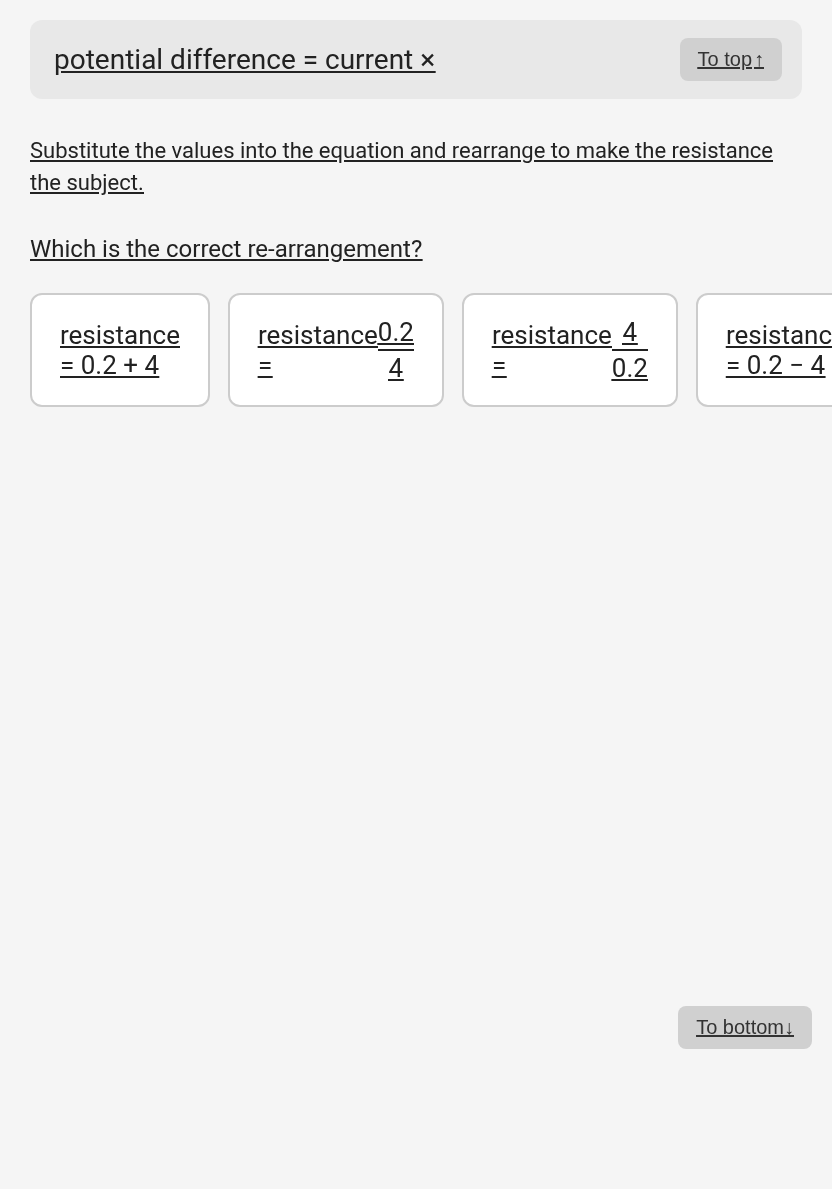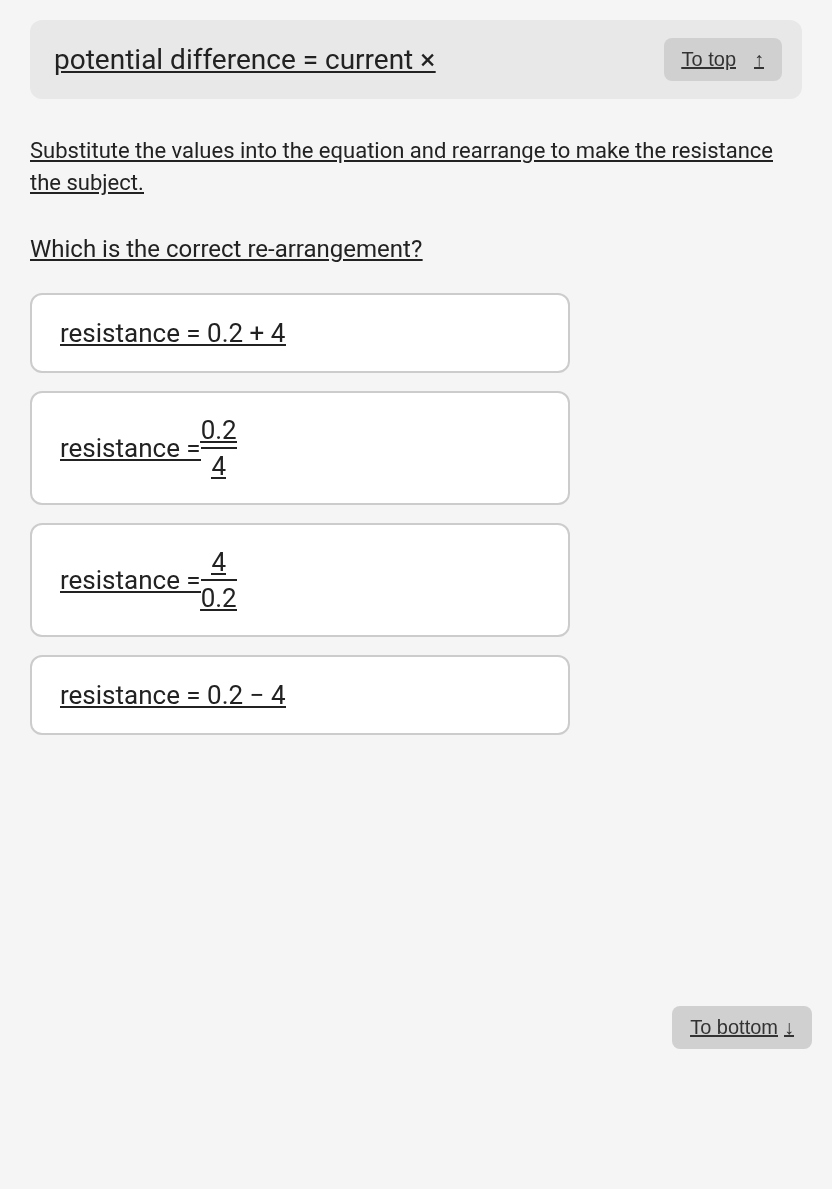--- a/index.html
+++ b/index.html
@@ -40,21 +40,21 @@
       right: 20px;
       background-color: #d0d0d0;
       border: none;
       border-radius: 8px;
       padding: 10px 18px;
       font-size: 20px;
       color: #333;
       cursor: pointer;
       display: flex;
       align-items: center;
-      gap: 18px;
+      gap: 2px;
       font-weight: 500;
     }
 
     .to-top-btn .arrow {
       font-size: 20px;
     }
 
     .instruction-text {
       font-size: 22px;
       color: #222;
@@ -63,21 +63,21 @@
     }
 
     .question-text {
       font-size: 24px;
       color: #222;
       margin-bottom: 30px;
     }
 
     .answer-options {
       display: flex;
-      flex-direction: column;
+      flex-direction: row;
       gap: 18px;
       width: 540px;
     }
 
     .answer-option {
       background-color: #ffffff;
       border: 2px solid #cccccc;
       border-radius: 12px;
       padding: 22px 28px;
       font-size: 26px;
@@ -113,21 +113,20 @@
       right: 20px;
       background-color: #d0d0d0;
       border: none;
       border-radius: 8px;
       padding: 10px 18px;
       font-size: 20px;
       color: #333;
       cursor: pointer;
       display: flex;
       align-items: center;
-      gap: 6px;
       font-weight: 500;
     }
 
     .to-bottom-btn .arrow {
       font-size: 20px;
     }
   </style>
 </head>
 <body>
 

